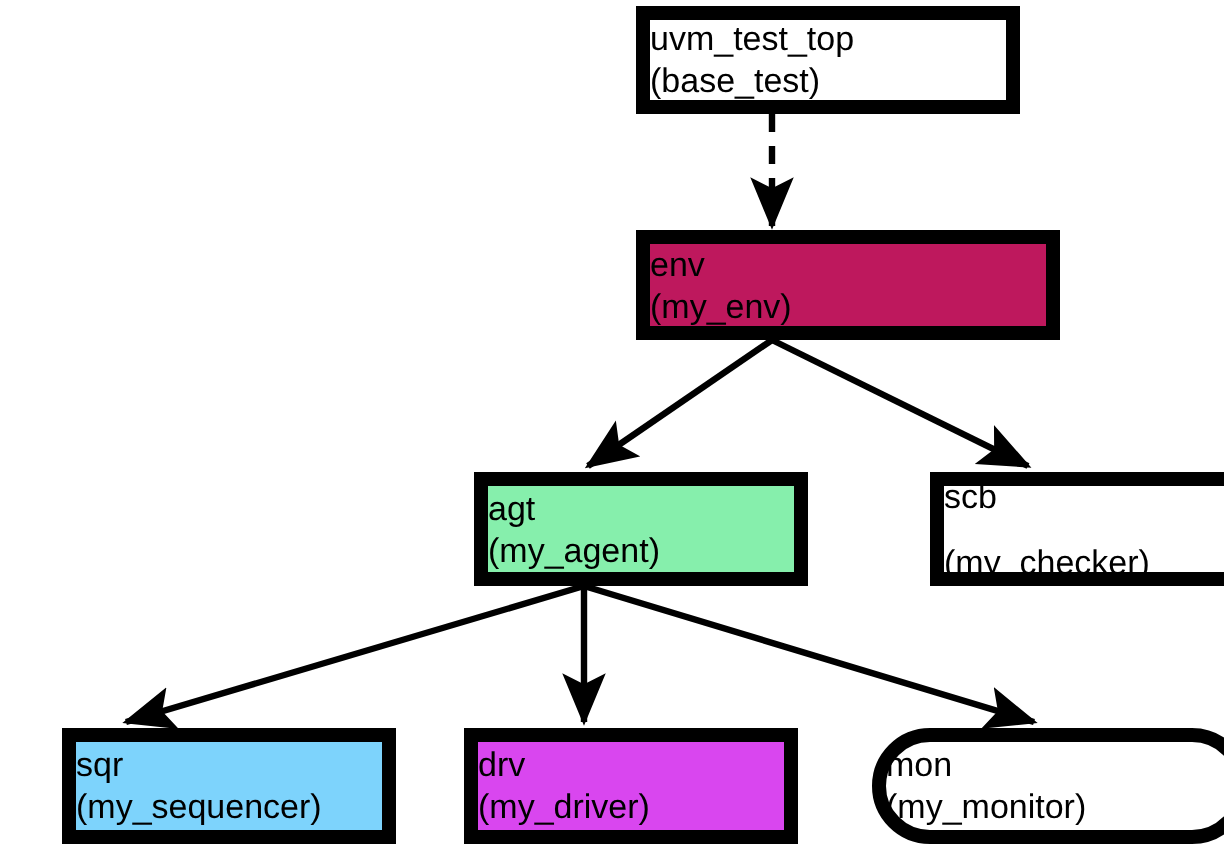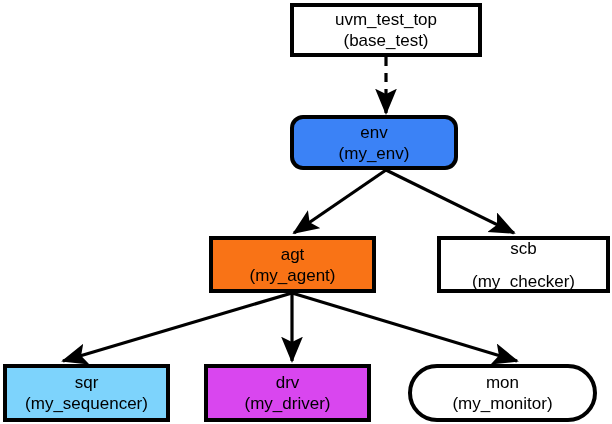--- a/index.html
+++ b/index.html
@@ -20,26 +20,26 @@
     position: absolute;
     left: 0;
     top: 0;
     width: 612px;
     height: 424px;
   }
   .node {
     position: absolute;
     box-sizing: border-box;
     background: #ffffff;
-    border: 4px solid #22c55e;
+    border: 7px solid #22c55e;
     display: flex;
     flex-direction: column;
-    align-items: center;
     justify-content: center;
     z-index: 2;
+    margin-left: 28px;
   }
   .node-title {
     font-size: 17px;
     line-height: 21px;
     color: #000000;
     white-space: nowrap;
   }
   .node-subtitle {
     font-size: 17px;
     line-height: 21px;
@@ -70,26 +70,26 @@
     <line x1="292" y1="293" x2="292" y2="361" stroke="#000000" stroke-width="3.2" marker-end="url(#arrowhead)"></line>
 
     <line x1="292" y1="293" x2="517" y2="361" stroke="#000000" stroke-width="3.2" marker-end="url(#arrowhead)"></line>
   </svg>
 
   <div class="node" style="left: 290px; top: 3px; width: 192px; height: 54px; background: rgb(255, 255, 255); border-color: rgb(0, 0, 0);">
     <div class="node-title">uvm_test_top</div>
     <div class="node-subtitle">(base_test)</div>
   </div>
 
-  <div class="node" style="left: 290px; top: 115px; width: 168px; height: 55px; background: #3b82f6; border-color: rgb(0, 0, 0); border-radius: 13px;">
+  <div class="node" style="left: 290px; top: 115px; width: 212px; height: 55px; background: #be185d; border-color: rgb(0, 0, 0);">
     <div class="node-title">env</div>
     <div class="node-subtitle">(my_env)</div>
   </div>
 
-  <div class="node" style="left: 209px; top: 236px; width: 167px; height: 57px; background: #f97316; border-color: rgb(0, 0, 0);">
+  <div class="node" style="left: 209px; top: 236px; width: 167px; height: 57px; background: #86efac; border-color: rgb(0, 0, 0);">
     <div class="node-title">agt</div>
     <div class="node-subtitle">(my_agent)</div>
   </div>
 
   <div class="node" style="left: 437px; top: 236px; width: 173px; height: 57px; background: rgb(255, 255, 255); border-color: rgb(0, 0, 0); gap: 12px;">
     <div class="node-title">scb</div>
     <div class="node-subtitle">(my_checker)</div>
   </div>
 
   <div class="node" style="left: 3px; top: 364px; width: 167px; height: 58px; background: #7dd3fc; border-color: rgb(0, 0, 0);">

